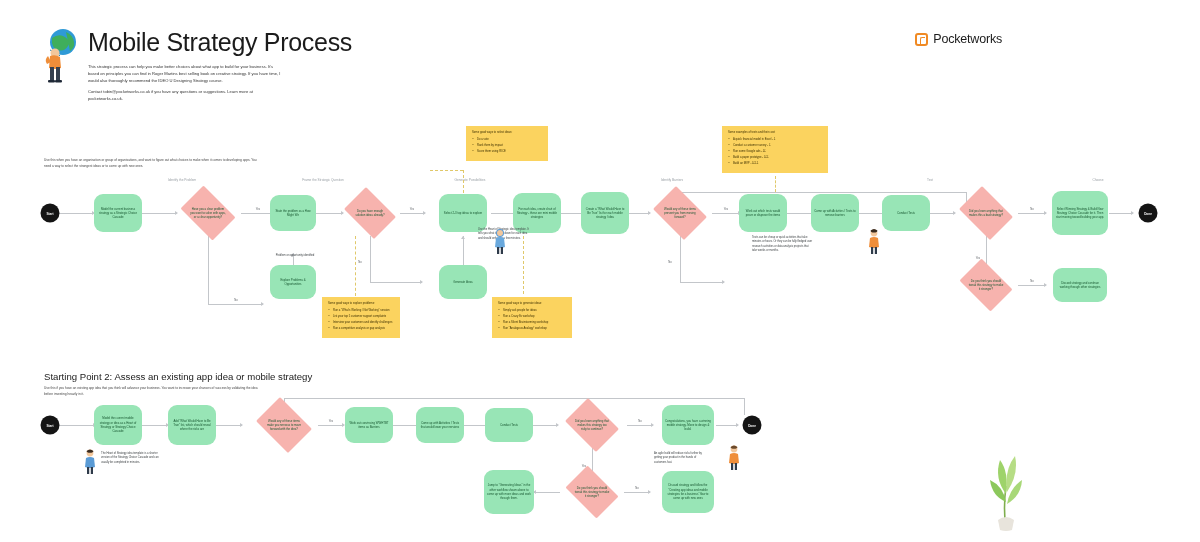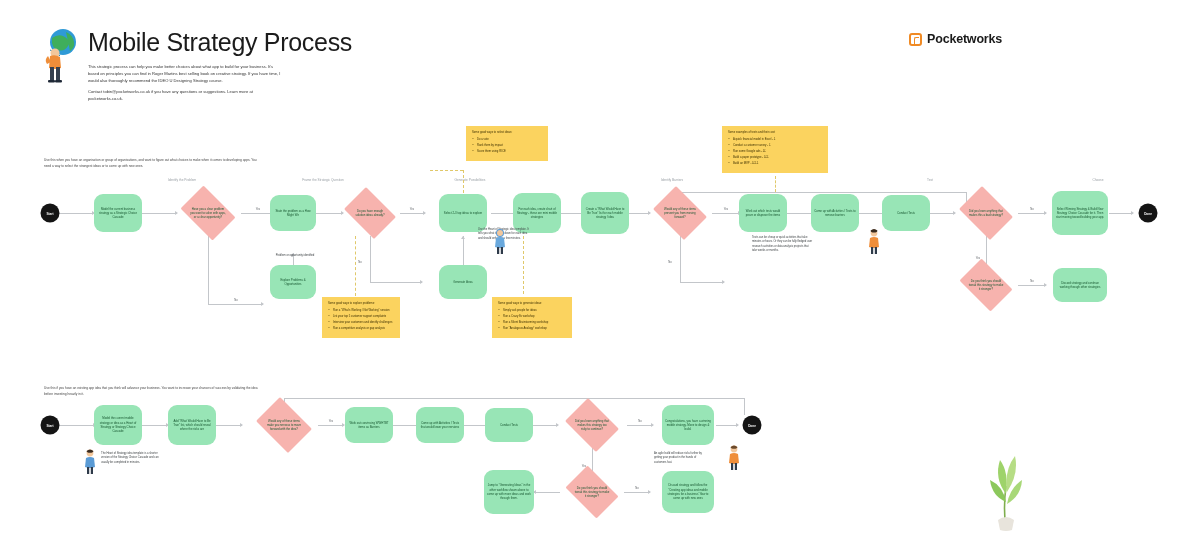--- a/index.html
+++ b/index.html
@@ -27,21 +27,21 @@
 
   .brand { position: absolute; right: 42px; top: 32px; display: flex; align-items: center; gap: 5px; }
   .brand-mark {
     width: 13px; height: 13px; border: 2px solid #f08a24; border-radius: 3px;
     position: relative;
   }
   .brand-mark::after {
     content: ""; position: absolute; left: 2.5px; top: 2.5px; width: 4px; height: 7px;
     border: 1.5px solid #f08a24; border-right: none; border-radius: 2px 0 0 2px;
   }
-  .brand-name { font-size: 12.5px; font-weight: 700; color: #1b1b1b; letter-spacing: -0.2px; }
+  .brand-name { font-size: 12.5px; font-weight: 400; color: #1b1b1b; letter-spacing: -0.2px; }
 
   
   .sec-title { position: absolute; font-size: 9.6px; font-weight: 400; color: #1b1b1b; }
   .sec-sub { position: absolute; width: 215px; font-size: 3.2px; line-height: 1.75; color: #444; }
 
   
   .lane {
     position: absolute; font-size: 3.2px; color: #9aa0a6; text-align: center;
     transform: translateX(-50%); white-space: nowrap;
   }
@@ -317,20 +317,21 @@
   </svg>
 
   <svg class="person" style="left:866px; top:228px; width:16px; height:28px;" viewBox="0 0 16 28">
     <circle cx="8" cy="5" r="3.4" fill="#f2c79c"></circle>
     <path d="M4.6 2.4 q3.4 -3 6.8 0 q0 2 -3.4 2 q-3.4 0 -3.4 -2z" fill="#3a2c20"></path>
     <path d="M4 10 q4 -2 8 0 l1 9 q-5 2 -10 0z" fill="#ef8e3a"></path>
     <rect x="5" y="19" width="2.2" height="7" fill="#2f3b4a"></rect>
     <rect x="8.8" y="19" width="2.2" height="7" fill="#2f3b4a"></rect>
   </svg>
 
+  <div class="sec-title" style="left:44px; top:371px;">Starting Point 2: Assess an existing app idea or mobile strategy</div>
   <div class="sec-sub" style="left:44px; top:386px;">Use this if you have an existing app idea that you think will advance your business. You want to increase your chances of success by validating the idea before investing heavily in it.</div>
 
   <div class="conn h" style="left:59px; top:425px; width:36px;"></div>
   <div class="arw" style="left:93px; top:425px;"></div>
   <div class="conn h" style="left:142px; top:425px; width:26px;"></div>
   <div class="arw" style="left:166px; top:425px;"></div>
   <div class="conn h" style="left:216px; top:425px; width:26px;"></div>
   <div class="arw" style="left:240px; top:425px;"></div>
   <div class="conn h" style="left:318px; top:425px; width:26px;"></div>
   <div class="arw" style="left:342px; top:425px;"></div>

